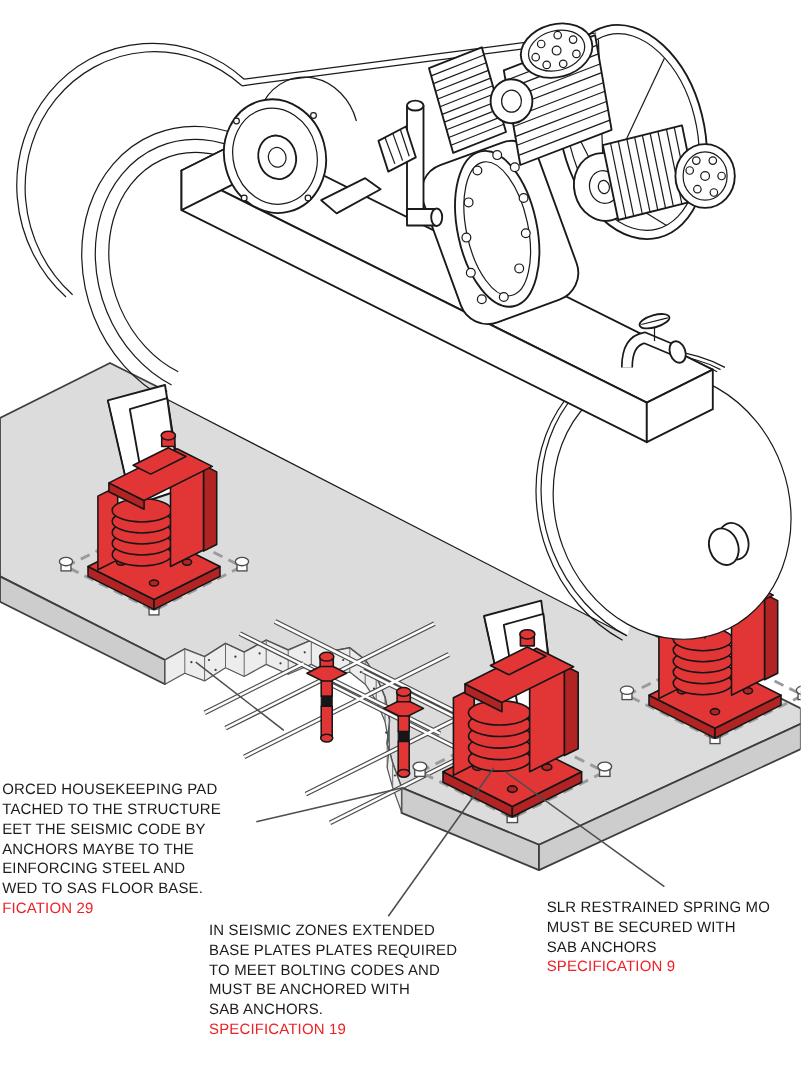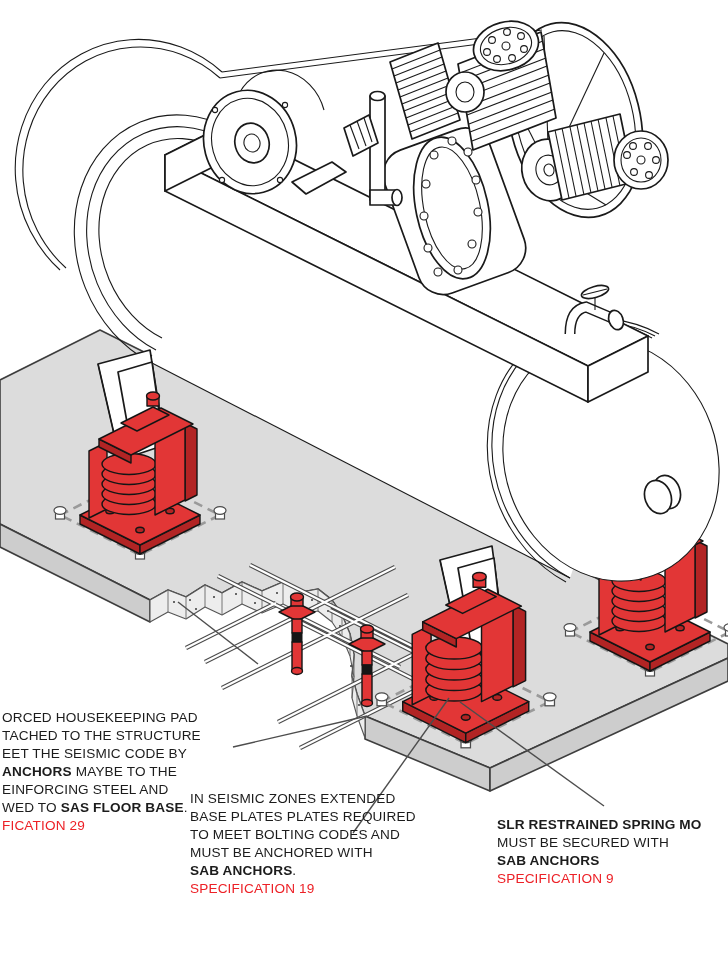--- a/index.html
+++ b/index.html
@@ -3,21 +3,21 @@
 <meta charset="utf-8">
 <title>Diagram</title>
 <style>
   html,body{margin:0;padding:0;background:#fff;}
   #stage{position:relative;width:728px;height:970px;overflow:hidden;background:#fff;
          font-family:"Liberation Sans","DejaVu Sans",sans-serif;}
   #stage svg{position:absolute;left:0;top:0;}
   .ann{position:absolute;font-size:13.6px;line-height:18px;color:var(--text);
        letter-spacing:.15px;white-space:nowrap;}
   .ln{height:18px;}
-  .b{font-weight:700;}
+  .b{font-weight:400;}
   .spec{color:var(--spec_red);font-weight:400;}
   
   .oln{fill:#fff;stroke:var(--outline);stroke-width:1.7;stroke-linejoin:round;}
   .thin{fill:none;stroke:var(--outline);stroke-width:1.1;stroke-linejoin:round;}
   .pad{fill:var(--pad_gray);stroke:var(--pad_edge);stroke-width:1.6;stroke-linejoin:round;}
   .pads{fill:var(--pad_gray_side);stroke:var(--pad_edge);stroke-width:1.6;stroke-linejoin:round;}
   .brk{fill:var(--concrete_break);stroke:#555;stroke-width:1.1;stroke-linejoin:round;}
   .red{fill:var(--mount_red);stroke:#151515;stroke-width:1.4;stroke-linejoin:round;}
   .redd{fill:var(--mount_red_dark);stroke:#151515;stroke-width:1.4;stroke-linejoin:round;}
   .dash{fill:none;stroke:var(--dash_gray);stroke-width:2.6;stroke-dasharray:9 6;}
@@ -343,21 +343,21 @@
   <div class="ann" style="left:2px;top:662px;margin-top:47px;">
     <div class="ln"><span>ORCED HOUSEKEEPING PAD</span></div>
     <div class="ln"><span>TACHED TO THE STRUCTURE</span></div>
     <div class="ln"><span>EET THE SEISMIC CODE BY</span></div>
     <div class="ln"><span class="b">ANCHORS</span><span> MAYBE TO THE</span></div>
     <div class="ln"><span>EINFORCING STEEL AND</span></div>
     <div class="ln"><span>WED TO </span><span class="b">SAS FLOOR BASE</span><span>.</span></div>
     <div class="ln spec">FICATION 29</div>
   </div>
 
-  <div class="ann" style="left:190px;top:790px;">
+  <div class="ann" style="left:190px;top:837px;">
     <div class="ln"><span>IN SEISMIC ZONES EXTENDED</span></div>
     <div class="ln"><span>BASE PLATES PLATES REQUIRED</span></div>
     <div class="ln"><span>TO MEET BOLTING CODES AND</span></div>
     <div class="ln"><span>MUST BE ANCHORED WITH</span></div>
     <div class="ln"><span class="b">SAB ANCHORS</span><span>.</span></div>
     <div class="ln spec">SPECIFICATION 19</div>
   </div>
 
   <div class="ann" style="left:497px;top:816px;">
     <div class="ln"><span class="b">SLR RESTRAINED SPRING MO</span></div>

